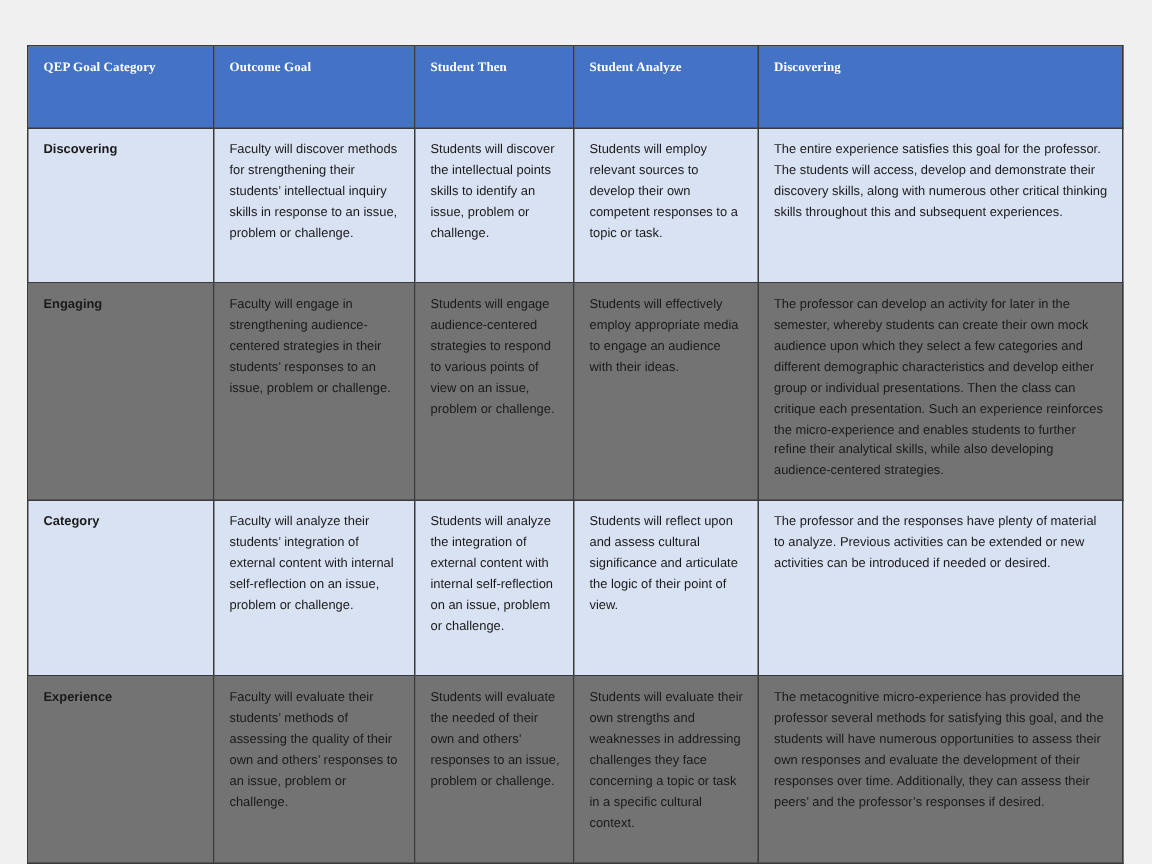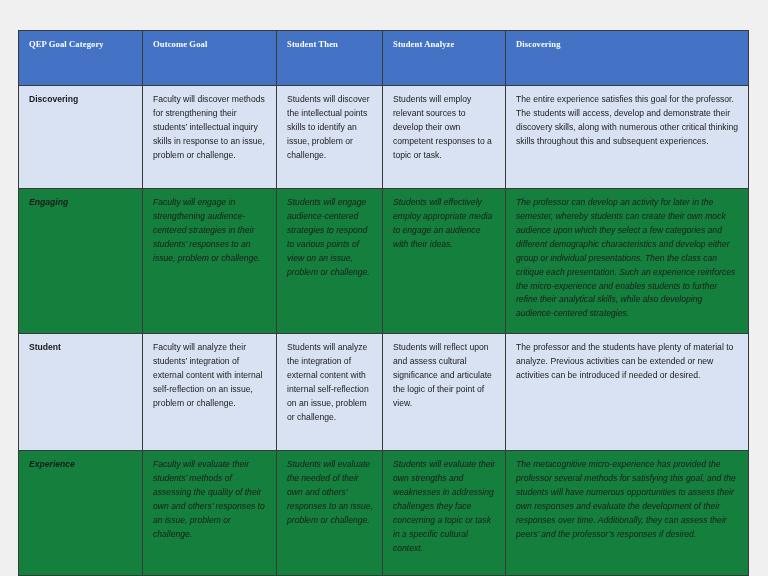--- a/index.html
+++ b/index.html
@@ -58,21 +58,21 @@
 
   
   col.c-category  { width: 124px; }
   col.c-faculty   { width: 134px; }
   col.c-student   { width: 106px; }
   col.c-outcome   { width: 123px; }
   col.c-experience{ width: 243px; }
 
   
   tr.band-blue  > td { background: #d9e2f3; }
-  tr.band-plain > td { background: #15803d; font-style: italic; }
+  tr.band-plain > td { background: #737373; }
 
   
   td.cat {
     text-align: center;
     font-weight: bold;
     font-size: 8.8px;
     padding-top: 8px;
   }
 
   
@@ -140,33 +140,33 @@
         <td>
             <span class="cell-text">Students will effectively employ appropriate media to engage an audience with their ideas.</span>
           </td>
         <td>
             <span class="cell-text">The professor can develop an activity for later in the semester, whereby students can create their own mock audience upon which they select a few categories and different demographic characteristics and develop either group or individual presentations. Then the class can critique each presentation. Such an experience reinforces the micro-experience and enables students to further refine their analytical skills, while also developing audience-centered strategies.</span>
           </td>
       </tr>
 
       <tr class="r3 band-blue">
         <td class="cat">
-            <span class="cell-text">Student</span>
+            <span class="cell-text">Category</span>
           </td>
         <td>
             <span class="cell-text">Faculty will analyze their students’ integration of external content with internal self-reflection on an issue, problem or challenge.</span>
           </td>
         <td>
             <span class="cell-text">Students will analyze the integration of external content with internal self-reflection on an issue, problem or challenge.</span>
           </td>
         <td>
             <span class="cell-text">Students will reflect upon and assess cultural significance and articulate the logic of their point of view.</span>
           </td>
         <td>
-            <span class="cell-text">The professor and the students have plenty of material to analyze. Previous activities can be extended or new activities can be introduced if needed or desired.</span>
+            <span class="cell-text">The professor and the responses have plenty of material to analyze. Previous activities can be extended or new activities can be introduced if needed or desired.</span>
           </td>
       </tr>
 
       <tr class="r4 band-plain">
         <td class="cat">
             <span class="cell-text">Experience</span>
           </td>
         <td>
             <span class="cell-text">Faculty will evaluate their students’ methods of assessing the quality of their own and others’ responses to an issue, problem or challenge.</span>
           </td>

